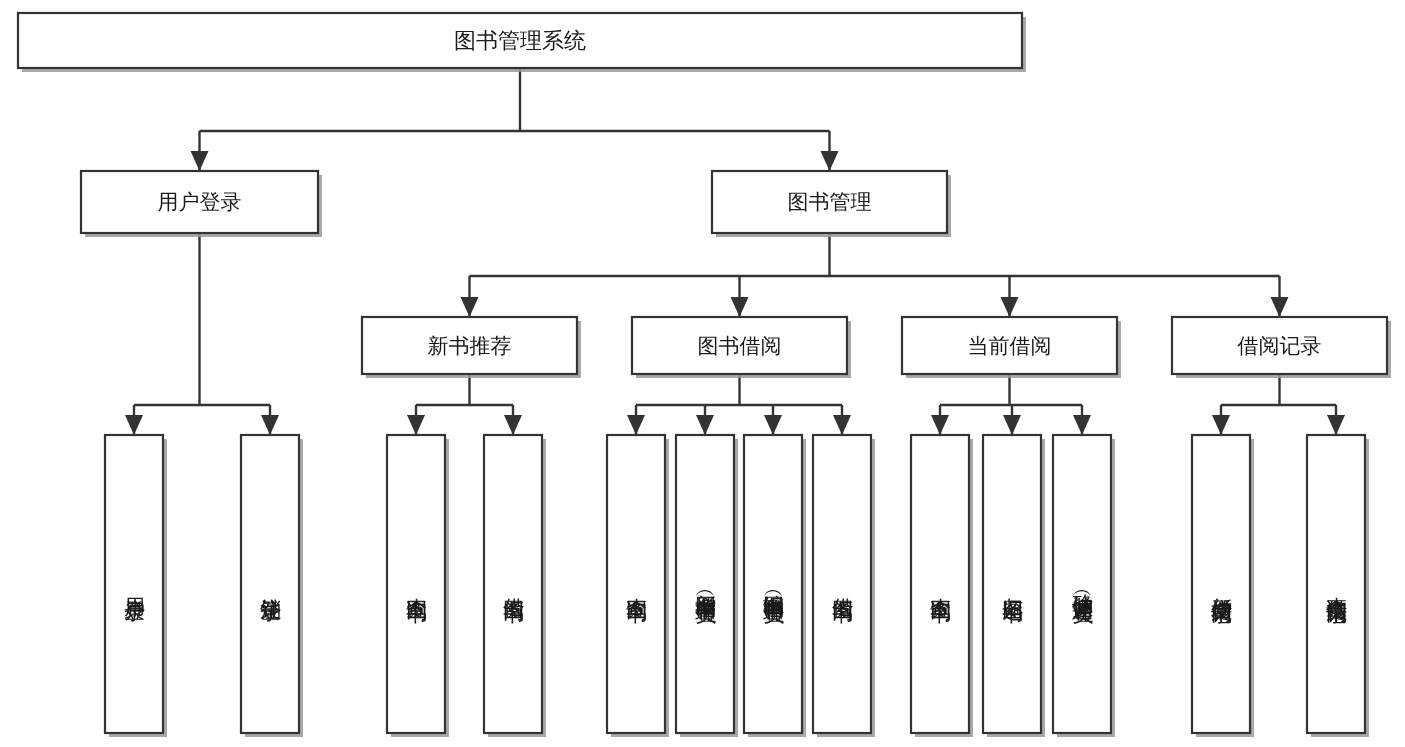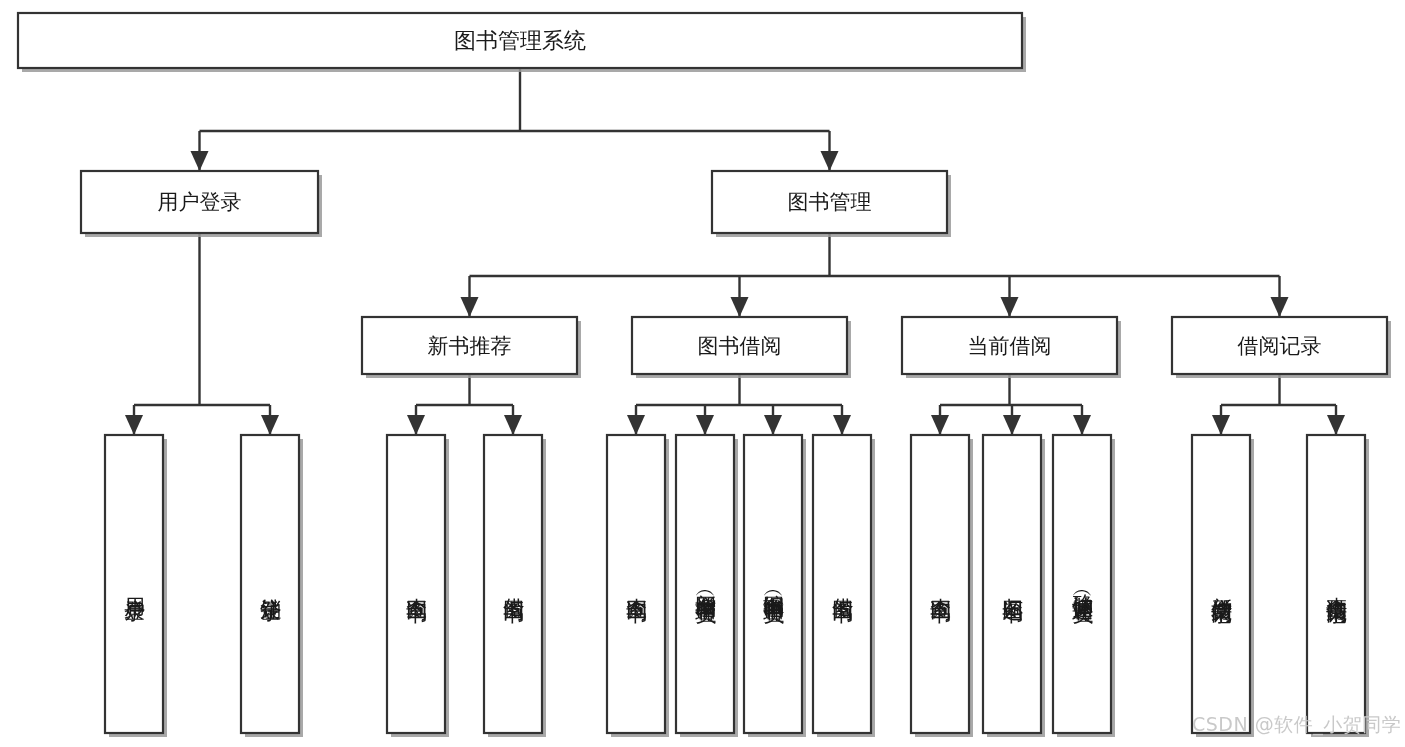--- a/index.html
+++ b/index.html
@@ -237,14 +237,13 @@
       <div class="leaf-label-wrap" style="left: 607px; top: 435px; width: 58px; height: 298px;">查询图书</div>
       <div class="leaf-label-wrap" style="left: 676px; top: 435px; width: 58px; height: 298px;">新增图书（管理员）</div>
       <div class="leaf-label-wrap" style="left: 744px; top: 435px; width: 58px; height: 298px;">编辑图书（管理员）</div>
       <div class="leaf-label-wrap" style="left: 813px; top: 435px; width: 58px; height: 298px;">借阅图书</div>
       <div class="leaf-label-wrap" style="left: 911px; top: 435px; width: 58px; height: 298px;">查询图书</div>
       <div class="leaf-label-wrap" style="left: 983px; top: 435px; width: 58px; height: 298px;">归还图书</div>
       <div class="leaf-label-wrap" style="left: 1053px; top: 435px; width: 58px; height: 298px;">确认归还（管理员）</div>
       <div class="leaf-label-wrap" style="left: 1192px; top: 435px; width: 58px; height: 298px;">新增借阅记录</div>
       <div class="leaf-label-wrap" style="left: 1307px; top: 435px; width: 58px; height: 298px;">查询借阅记录</div>
     </div>
-  <div class="watermark" id="watermark" style="left: 1192px; top: 712px;">CSDN @软件_小贺同学</div>
 </div>
 
 </body></html>

